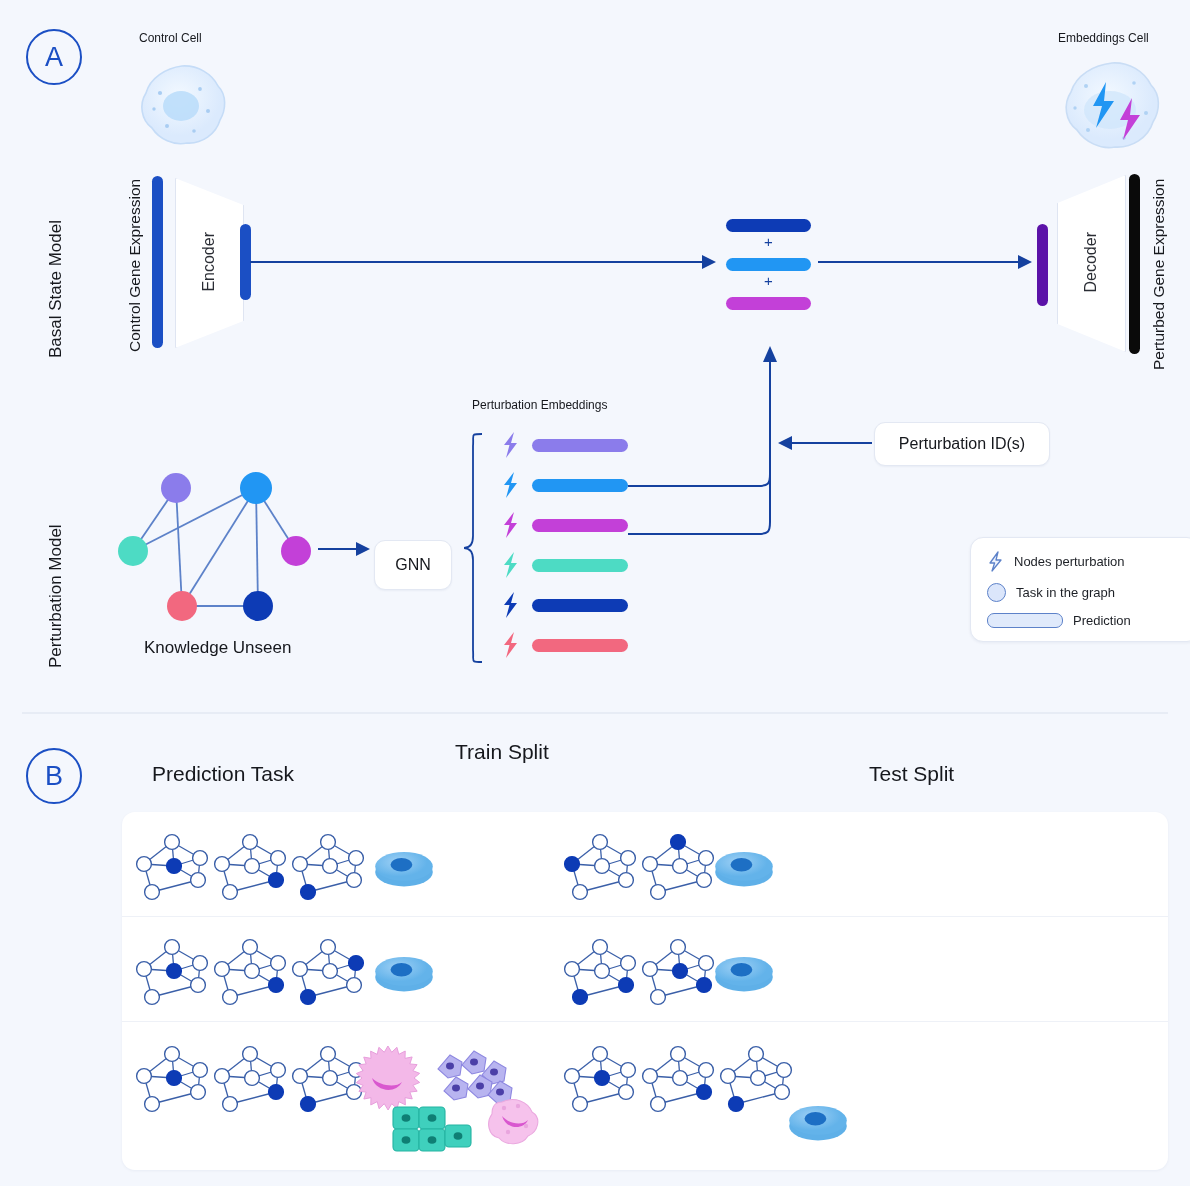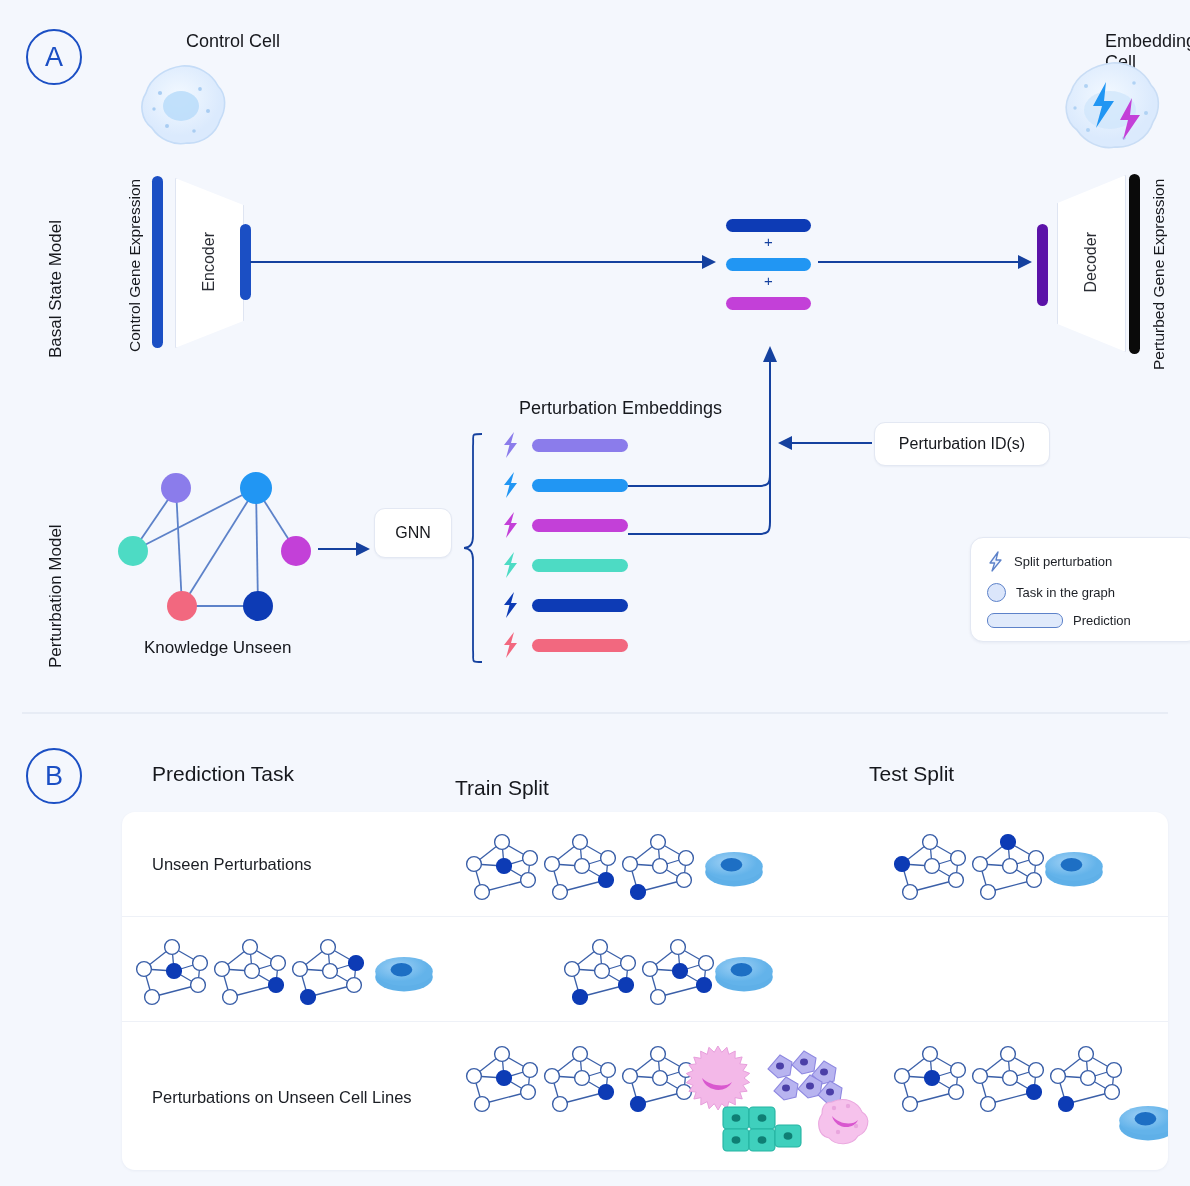--- a/index.html
+++ b/index.html
@@ -15,21 +15,21 @@
 
   
   .panel-badge{
     width:52px;height:52px;border-radius:50%;
     border:2px solid #1b4fc4;
     display:flex;align-items:center;justify-content:center;
     font-size:27px;color:#1b4fc4;
   }
 
   
-  .cap{font-size:18px;color:#16181d;margin-left:47px;}
+  .cap{font-size:12px;color:#16181d;}
   .vlabel{
     writing-mode:vertical-rl;transform:rotate(180deg);
     font-size:15.5px;white-space:nowrap;color:#16181d;
   }
   .vlabel-big{
     writing-mode:vertical-rl;transform:rotate(180deg);
     font-size:17px;white-space:nowrap;color:#16181d;
   }
 
   
@@ -189,21 +189,21 @@
       <circle cx="82" cy="151" r="15" fill="#f2687f"></circle>
       <circle cx="158" cy="151" r="15" fill="#0d3bb5"></circle>
     </g>
 </svg>
 <div class="abs" style="left:144px;top:638px;font-size:17px;">Knowledge Unseen</div>
 
 <svg class="abs" style="left:318px;top:538px;" width="56" height="22">
   <line x1="0" y1="11" x2="38" y2="11" stroke="#15419f" stroke-width="2"></line>
   <path d="M38 4 L52 11 L38 18 Z" fill="#15419f"></path>
 </svg>
-<div class="abs rbox" style="left:374px;top:508px;width:76px;height:48px;text-align:right;">
+<div class="abs rbox" style="left:374px;top:540px;width:76px;height:48px;text-align:right;">
   <span>GNN</span>
 </div>
 
 <svg class="abs" style="left:462px;top:432px;" width="24" height="232">
   <path d="M20 2 C8 2 12 2 11 14 L11 104 C11 114 6 116 2 116 C6 116 11 118 11 128 L11 218
            C12 230 8 230 20 230" fill="none" stroke="#15419f" stroke-width="1.8"></path>
 </svg>
 
 <div class="abs cap" style="left:472px;top:398px;">Perturbation Embeddings</div>
 
@@ -258,45 +258,44 @@
 <svg class="abs" style="left:776px;top:432px;" width="96" height="22">
   <line x1="96" y1="11" x2="16" y2="11" stroke="#15419f" stroke-width="2"></line>
   <path d="M16 4 L2 11 L16 18 Z" fill="#15419f"></path>
 </svg>
 
 <div class="abs legend" style="left:970px;top:537px;width:196px;">
   <div class="legend-row">
     <svg width="17" height="21">
       <path d="M11 1 L3 12 L7.6 12 L5 20 L14 9 L9 9 Z" fill="#eef3fd" stroke="#5d82c9" stroke-width="1.3" stroke-linejoin="round"></path>
     </svg>
-    <span>Split perturbation</span>
+    <span>Nodes perturbation</span>
   </div>
   <div class="legend-row">
     <span class="legend-circle"></span>
     <span>Task in the graph</span>
   </div>
   <div class="legend-row">
     <span class="legend-pill"></span>
     <span>Prediction</span>
   </div>
 </div>
 
 <div class="abs divider" style="left:22px;top:712px;width:1146px;"></div>
 
 <div class="abs panel-badge" style="left:26px;top:748px;">
   <span>B</span>
 </div>
 
 <div class="abs bhead" style="left:152px;top:762px;">Prediction Task</div>
-<div class="abs bhead" style="left:455px;top:740px;margin-top:36px;">Train Split</div>
+<div class="abs bhead" style="left:455px;top:740px;">Train Split</div>
 <div class="abs bhead" style="left:869px;top:762px;">Test Split</div>
 
 <div class="abs bcard" id="b-card" style="left:122px;top:812px;width:1046px;height:358px;">
     <div class="brow" style="height: 104px;">
-      <div class="btask">Unseen Perturbations</div>
       <div style="width: 414px; flex: 0 0 auto; position: relative; height: 100%;">
         <div style="position: absolute; left: 6px; top: 12px;"><svg width="82" height="78">
             <line x1="44" y1="18" x2="16" y2="40" stroke="#3a5fa8" stroke-width="1.3"></line>
             <line x1="44" y1="18" x2="72" y2="34" stroke="#3a5fa8" stroke-width="1.3"></line>
             <line x1="16" y1="40" x2="46" y2="42" stroke="#3a5fa8" stroke-width="1.3"></line>
             <line x1="16" y1="40" x2="24" y2="68" stroke="#3a5fa8" stroke-width="1.3"></line>
             <line x1="46" y1="42" x2="72" y2="34" stroke="#3a5fa8" stroke-width="1.3"></line>
             <line x1="46" y1="42" x2="70" y2="56" stroke="#3a5fa8" stroke-width="1.3"></line>
             <line x1="24" y1="68" x2="70" y2="56" stroke="#3a5fa8" stroke-width="1.3"></line>
             <line x1="70" y1="56" x2="72" y2="34" stroke="#3a5fa8" stroke-width="1.3"></line>
@@ -509,21 +508,20 @@
                 <stop offset="100%" stop-color="#63b3ea"></stop>
               </radialGradient>
             </defs>
             <ellipse cx="32" cy="24" rx="28.8" ry="14.399999999999999" fill="#5fb0e8"></ellipse>
             <ellipse cx="32" cy="18.400000000000002" rx="28.8" ry="14.399999999999999" fill="url(#dg64)"></ellipse>
             <ellipse cx="29.44" cy="16.8" rx="10.88" ry="6.800000000000001" fill="#1d6fc4"></ellipse>
           </svg></div>
       </div>
     </div>
     <div class="brow" style="height: 150px;">
-      <div class="btask">Perturbations on Unseen Cell Lines</div>
       <div style="width: 414px; flex: 0 0 auto; position: relative; height: 100%;">
         <div style="position: absolute; left: 6px; top: 14px;"><svg width="82" height="78">
             <line x1="44" y1="18" x2="16" y2="40" stroke="#3a5fa8" stroke-width="1.3"></line>
             <line x1="44" y1="18" x2="72" y2="34" stroke="#3a5fa8" stroke-width="1.3"></line>
             <line x1="16" y1="40" x2="46" y2="42" stroke="#3a5fa8" stroke-width="1.3"></line>
             <line x1="16" y1="40" x2="24" y2="68" stroke="#3a5fa8" stroke-width="1.3"></line>
             <line x1="46" y1="42" x2="72" y2="34" stroke="#3a5fa8" stroke-width="1.3"></line>
             <line x1="46" y1="42" x2="70" y2="56" stroke="#3a5fa8" stroke-width="1.3"></line>
             <line x1="24" y1="68" x2="70" y2="56" stroke="#3a5fa8" stroke-width="1.3"></line>
             <line x1="70" y1="56" x2="72" y2="34" stroke="#3a5fa8" stroke-width="1.3"></line>

